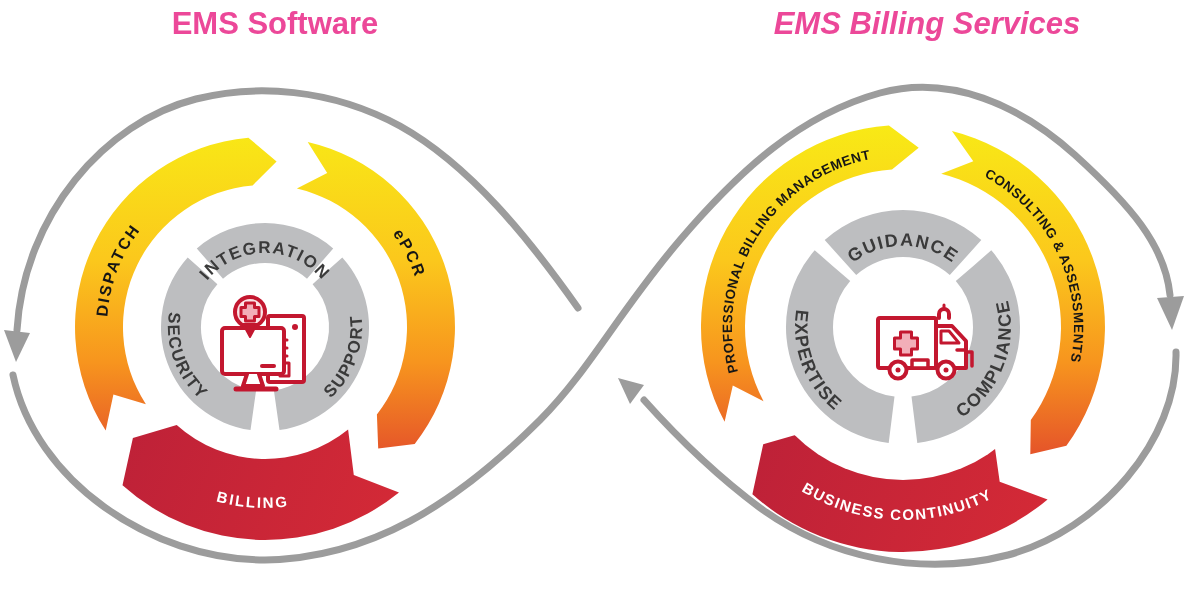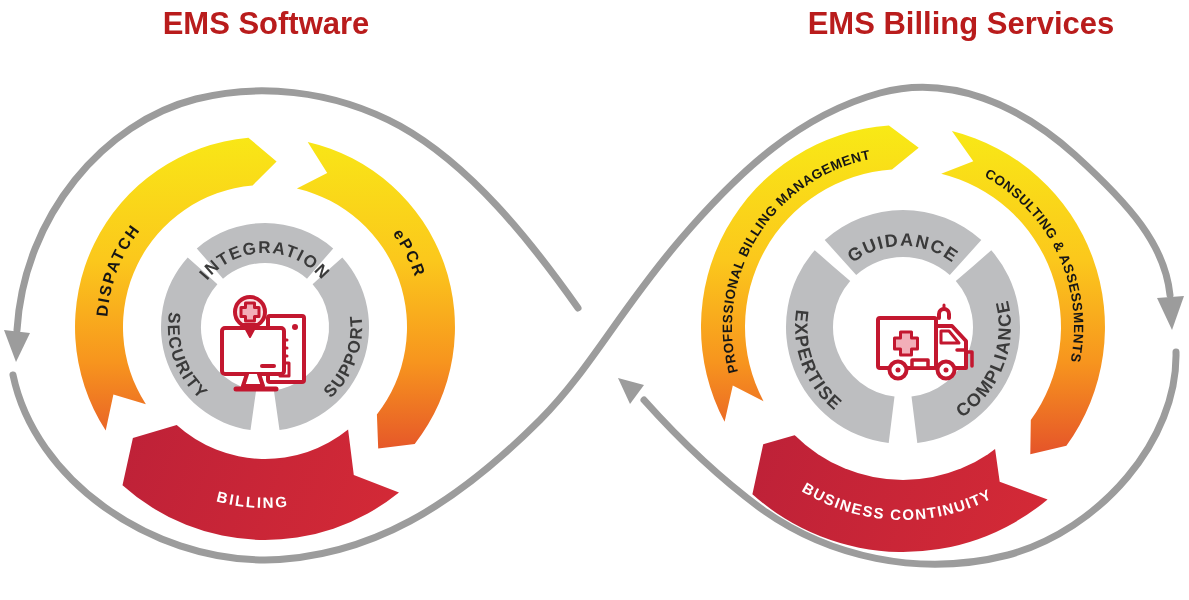--- a/index.html
+++ b/index.html
@@ -1,21 +1,21 @@
 <!DOCTYPE html>
 <html><head>
 <meta charset="utf-8">
 <style>
   html,body{margin:0;padding:0;background:#ffffff;}
   .stage{position:relative;width:1189px;height:600px;background:#fff;overflow:hidden;
          font-family:"Liberation Sans",sans-serif;}
   .diagram-title{position:absolute;top:6px;transform:translateX(-50%);
-    font-size:31px;font-weight:700;color:#b91c1c;white-space:nowrap;letter-spacing:0px;}
+    font-size:31px;font-weight:700;color:#ec4899;white-space:nowrap;letter-spacing:0px;margin-left:9px;}
   .title-left{left:266px;}
-  .title-right{left:961px;}
+  .title-right{left:918px;font-style:italic;}
   svg{position:absolute;left:0;top:0;}
   .loop{fill:none;stroke:#9C9C9C;stroke-width:7;stroke-linecap:round;}
   .arrowhead{fill:#9C9C9C;stroke:none;}
   .grayseg{fill:#BDBEC0;stroke:none;}
   .outer-label{font-weight:700;fill:#161616;}
   .band-label{font-weight:700;fill:#ffffff;}
   .inner-label{font-weight:700;fill:#3A3A3A;}
   .icon{stroke:#C3172F;stroke-width:4;fill:none;stroke-linejoin:round;stroke-linecap:round;}
 </style>
 </head>

